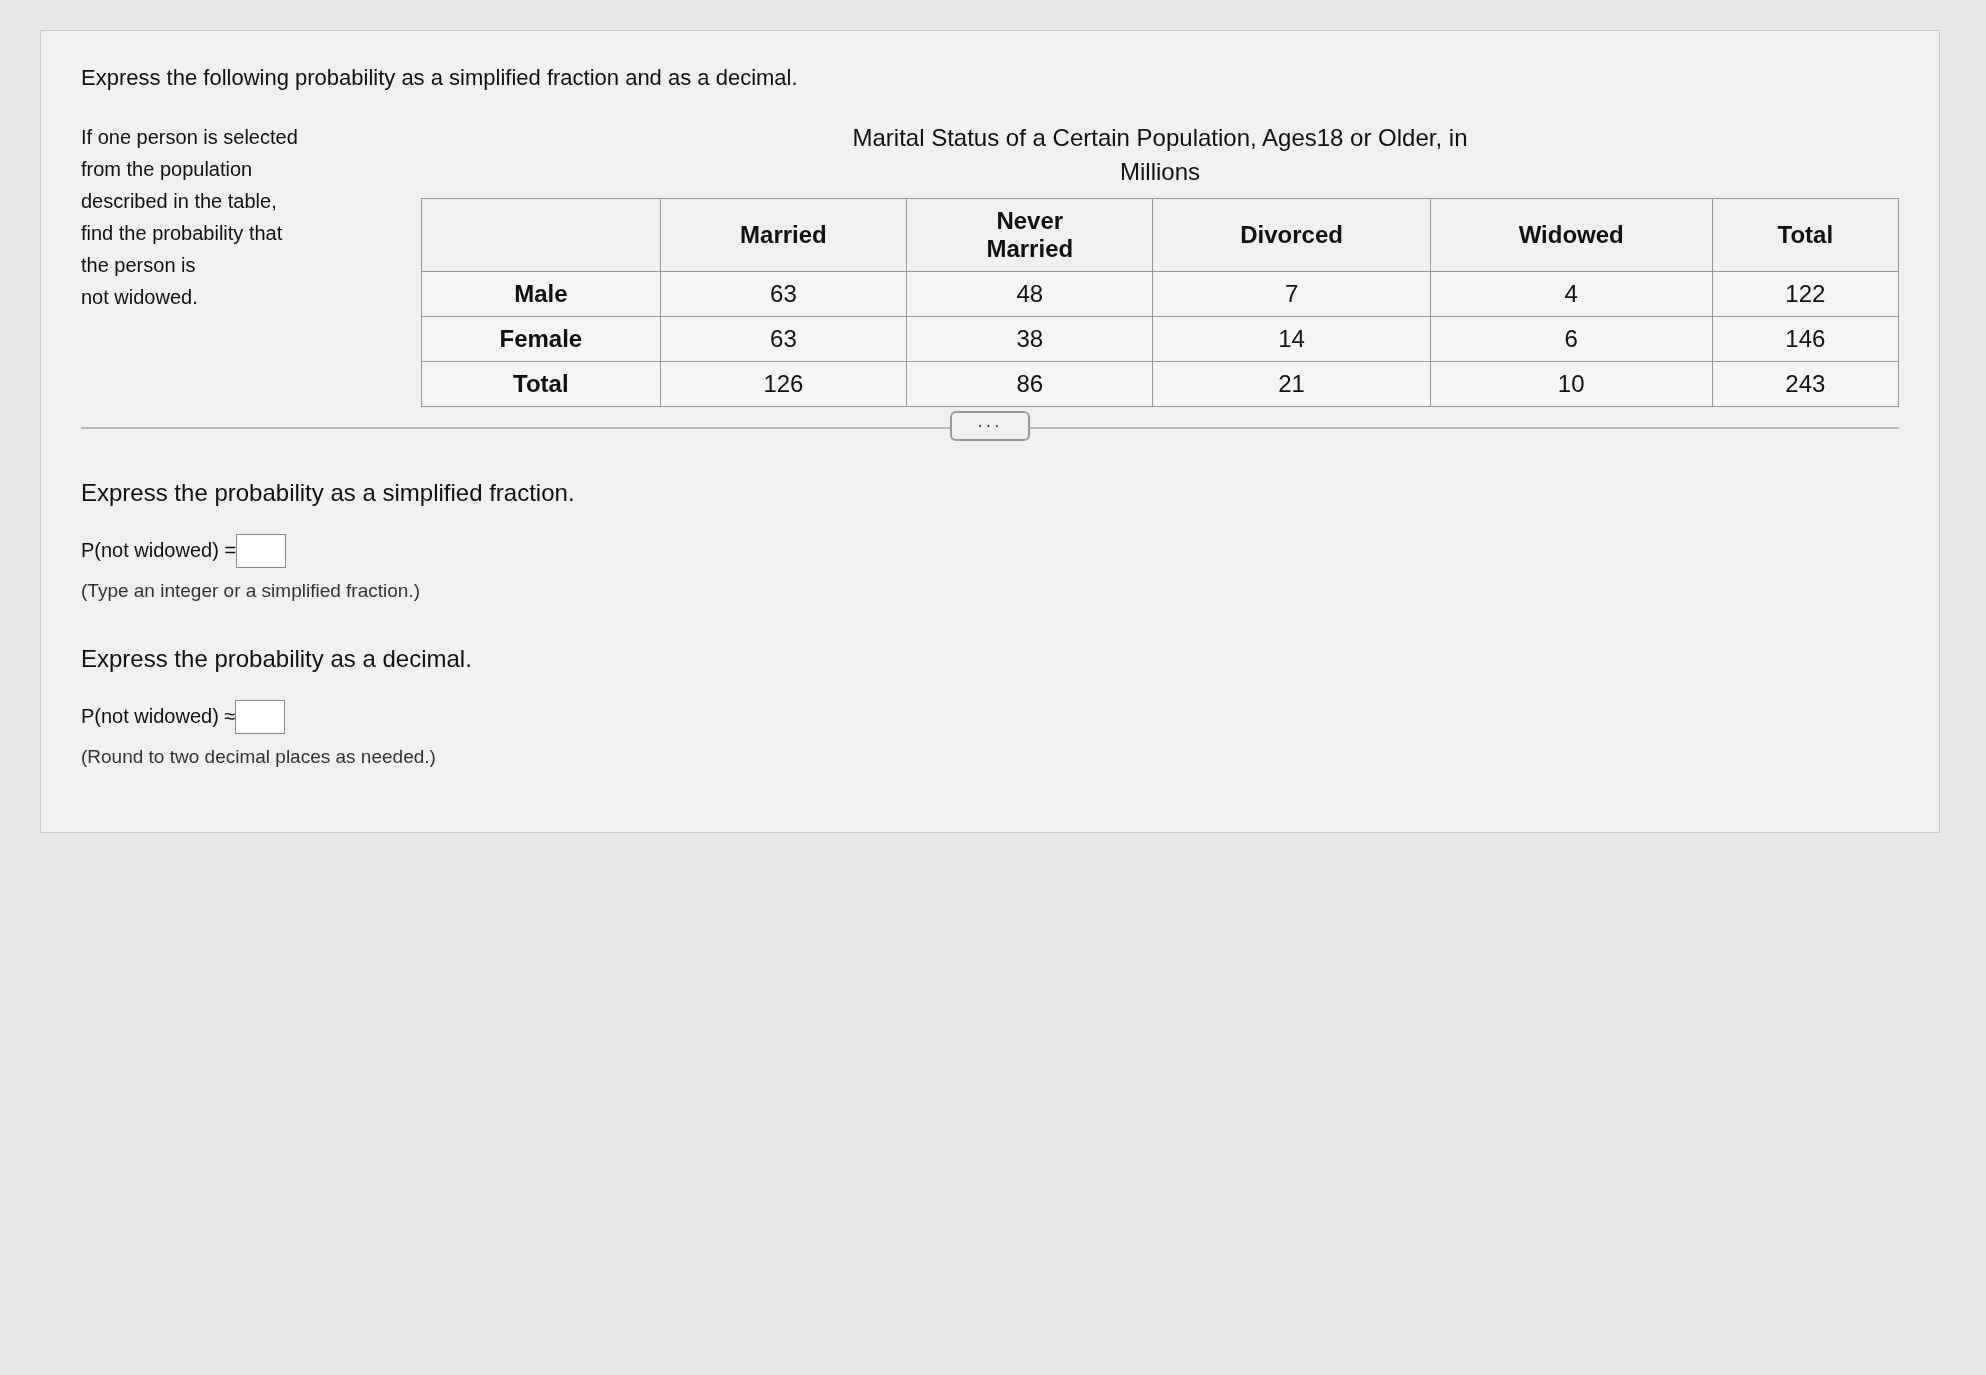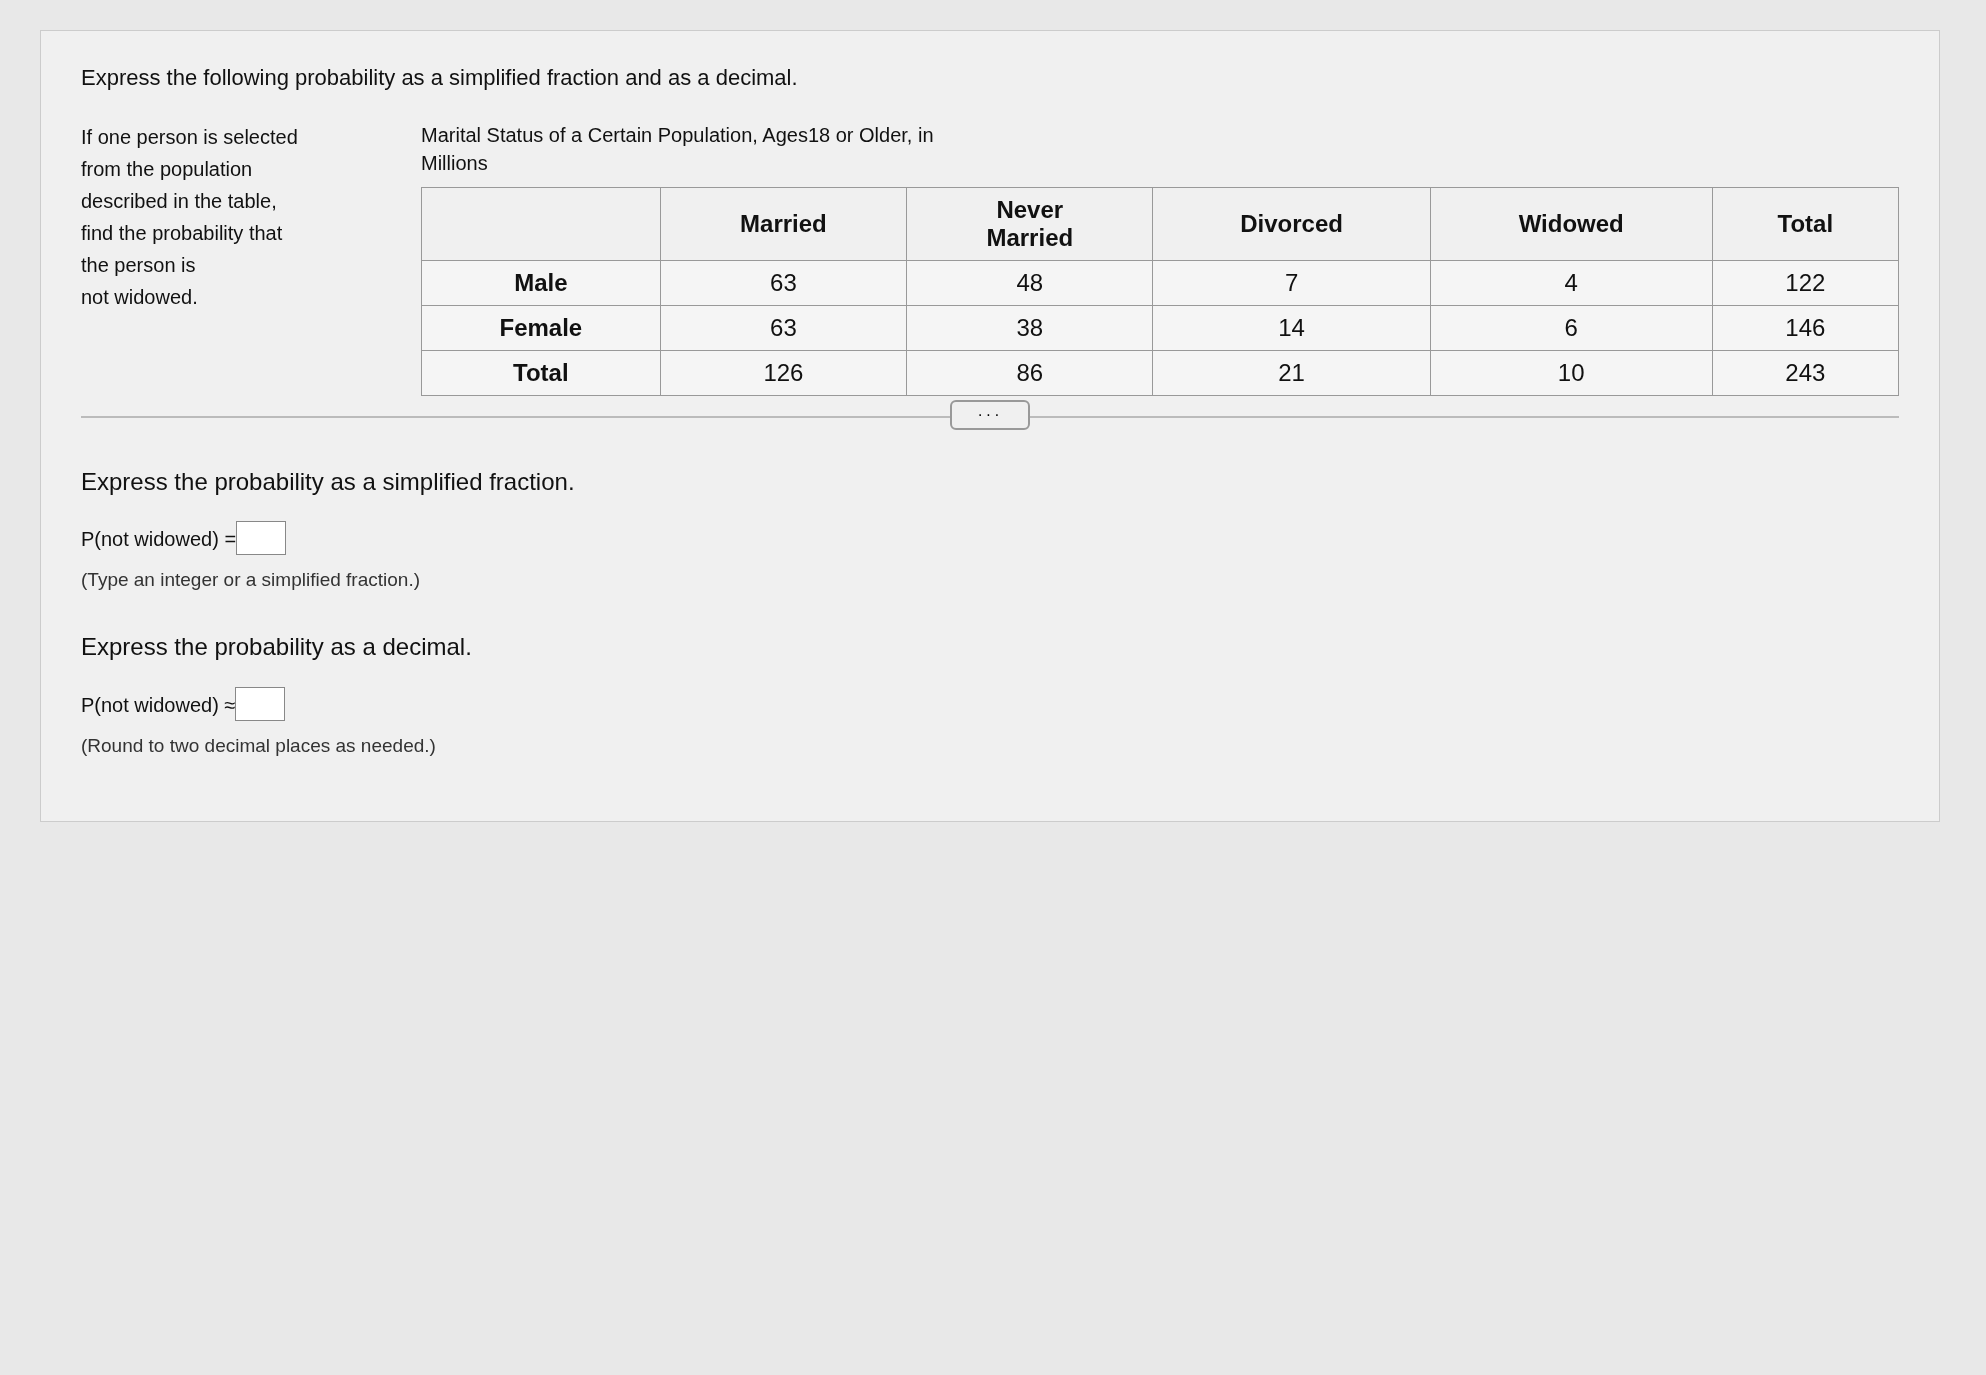--- a/index.html
+++ b/index.html
@@ -44,22 +44,22 @@
       line-height: 1.6;
       min-width: 280px;
       max-width: 320px;
     }
 
     .table-section {
       flex: 1;
     }
 
     .table-title {
-      text-align: left;
-      font-size: 20px;
+      text-align: center;
+      font-size: 24px;
       margin-bottom: 10px;
       line-height: 1.4;
     }
 
     .data-table {
       border-collapse: collapse;
       width: 100%;
       font-size: 24px;
       background: #f5f5f5;
     }
@@ -123,21 +123,21 @@
       line-height: 1.8;
     }
 
     .section-label {
       font-size: 24px;
       margin-bottom: 18px;
     }
 
     .input-row {
       display: flex;
-      align-items: flex-start;
+      align-items: flex-end;
       margin-bottom: 6px;
       font-size: 20px;
     }
 
     .answer-input {
       border: 1px solid #888;
       background: #fff;
       width: 50px;
       height: 34px;
       font-size: 18px;

